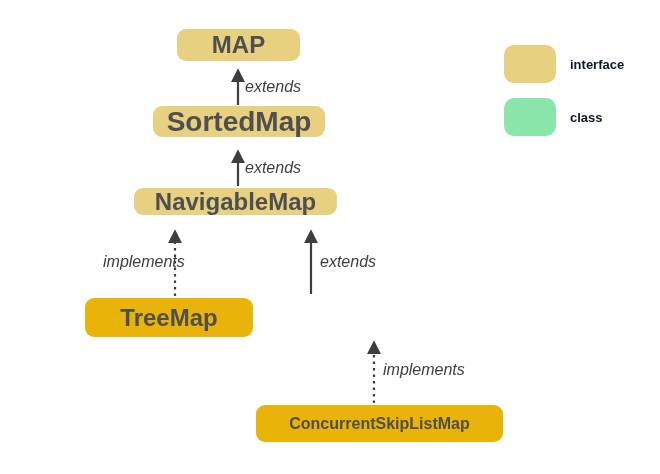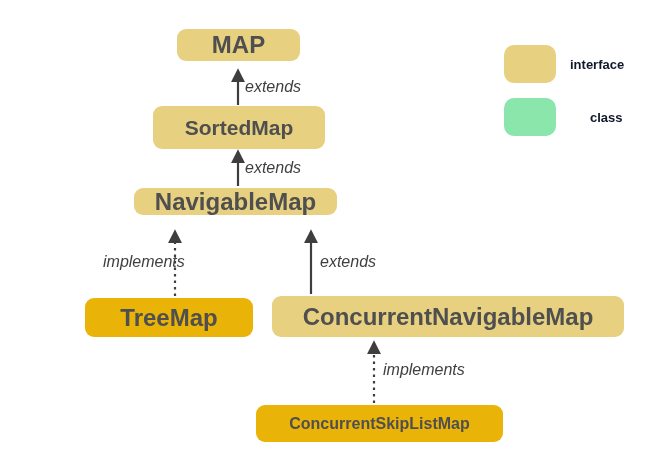--- a/index.html
+++ b/index.html
@@ -22,21 +22,21 @@
     justify-content: center;
     border-radius: 9px;
     font-weight: bold;
     color: #4f4f4f;
     white-space: nowrap;
   }
   .node.interface { background: #e7d080; }
   .node.class     { background: #eab308; margin-left: 43px; }
 
   .n-map        { left: 177px; top: 29px;  width: 123px; height: 32px; font-size: 24px; }
-  .n-sortedmap  { left: 153px; top: 106px; width: 172px; height: 43px; font-size: 21px; }
+  .n-sortedmap  { left: 153px; top: 106px; width: 172px; height: 31px; font-size: 28px; }
   .n-navmap     { left: 134px; top: 188px; width: 203px; height: 27px; font-size: 24px; }
   .n-treemap    { left: 42px;  top: 298px; width: 168px; height: 39px; font-size: 24px; }
   .n-connavmap  { left: 272px; top: 296px; width: 352px; height: 41px; font-size: 24px; }
   .n-conskipmap { left: 213px; top: 405px; width: 247px; height: 37px; font-size: 16px; }
 
   #edge-layer {
     position: absolute;
     left: 0; top: 0;
     width: 660px;
     height: 474px;
@@ -64,21 +64,21 @@
   .ls-interface { left: 504px; top: 45px; background: #e7d080; }
   .ls-class     { left: 504px; top: 98px; background: #8be6ac; }
   .legend-label {
     position: absolute;
     font-weight: bold;
     font-size: 13px;
     color: #0f172a;
     white-space: nowrap;
   }
   .ll-interface { left: 570px; top: 57px;  }
-  .ll-class     { left: 590px; top: 110px; }
+  .ll-class     { left: 570px; top: 110px; }
 </style>
 </head>
 <body>
 
 <div id="canvas">
 
   <svg id="edge-layer" width="660" height="474" viewBox="0 0 660 474" xmlns="http://www.w3.org/2000/svg">
     <defs>
       <marker id="arrowhead" viewBox="0 0 10 10" refX="8" refY="5" markerWidth="6.5" markerHeight="6.5" orient="auto-start-reverse">
         <path d="M 0 0 L 10 5 L 0 10 z" fill="#3e3e3e"></path>
@@ -88,21 +88,20 @@
     <line x1="238" y1="186" x2="238" y2="152" stroke="#3e3e3e" stroke-width="2.2" marker-end="url(#arrowhead)"></line>
     <line x1="175" y1="296" x2="175" y2="232" stroke="#3e3e3e" stroke-width="2.2" stroke-dasharray="2.5 4" marker-end="url(#arrowhead)"></line>
     <line x1="311" y1="294" x2="311" y2="232" stroke="#3e3e3e" stroke-width="2.2" marker-end="url(#arrowhead)"></line>
     <line x1="374" y1="403" x2="374" y2="343" stroke="#3e3e3e" stroke-width="2.2" stroke-dasharray="2.5 4" marker-end="url(#arrowhead)"></line>
   </svg>
 
   <div class="node interface n-map">MAP</div>
   <div class="node interface n-sortedmap">SortedMap</div>
   <div class="node interface n-navmap">NavigableMap</div>
   <div class="node class n-treemap">TreeMap</div>
-  <div class="node interface n-connavmap">ConcurrentNavigableMap</div>
   <div class="node class n-conskipmap">ConcurrentSkipListMap</div>
 
   <div class="edge-label el-extends-1">extends</div>
   <div class="edge-label el-extends-2">extends</div>
   <div class="edge-label el-implements-1">implements</div>
   <div class="edge-label el-extends-3">extends</div>
   <div class="edge-label el-implements-2">implements</div>
 
   <div class="legend-swatch ls-interface"></div>
   <div class="legend-label ll-interface">interface</div>

